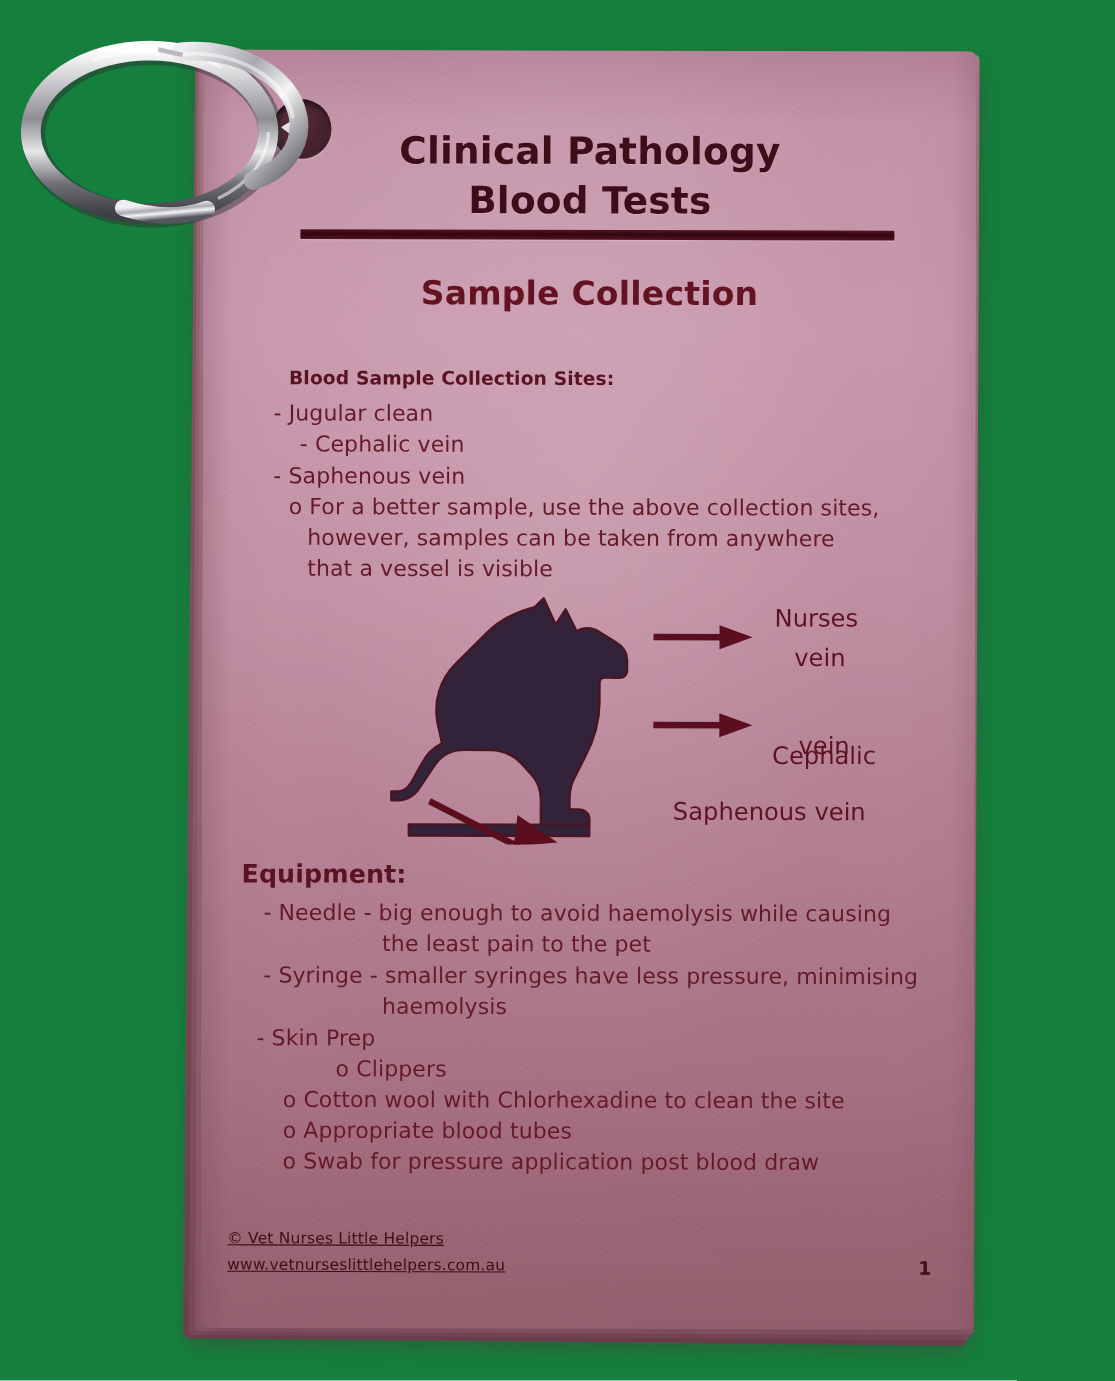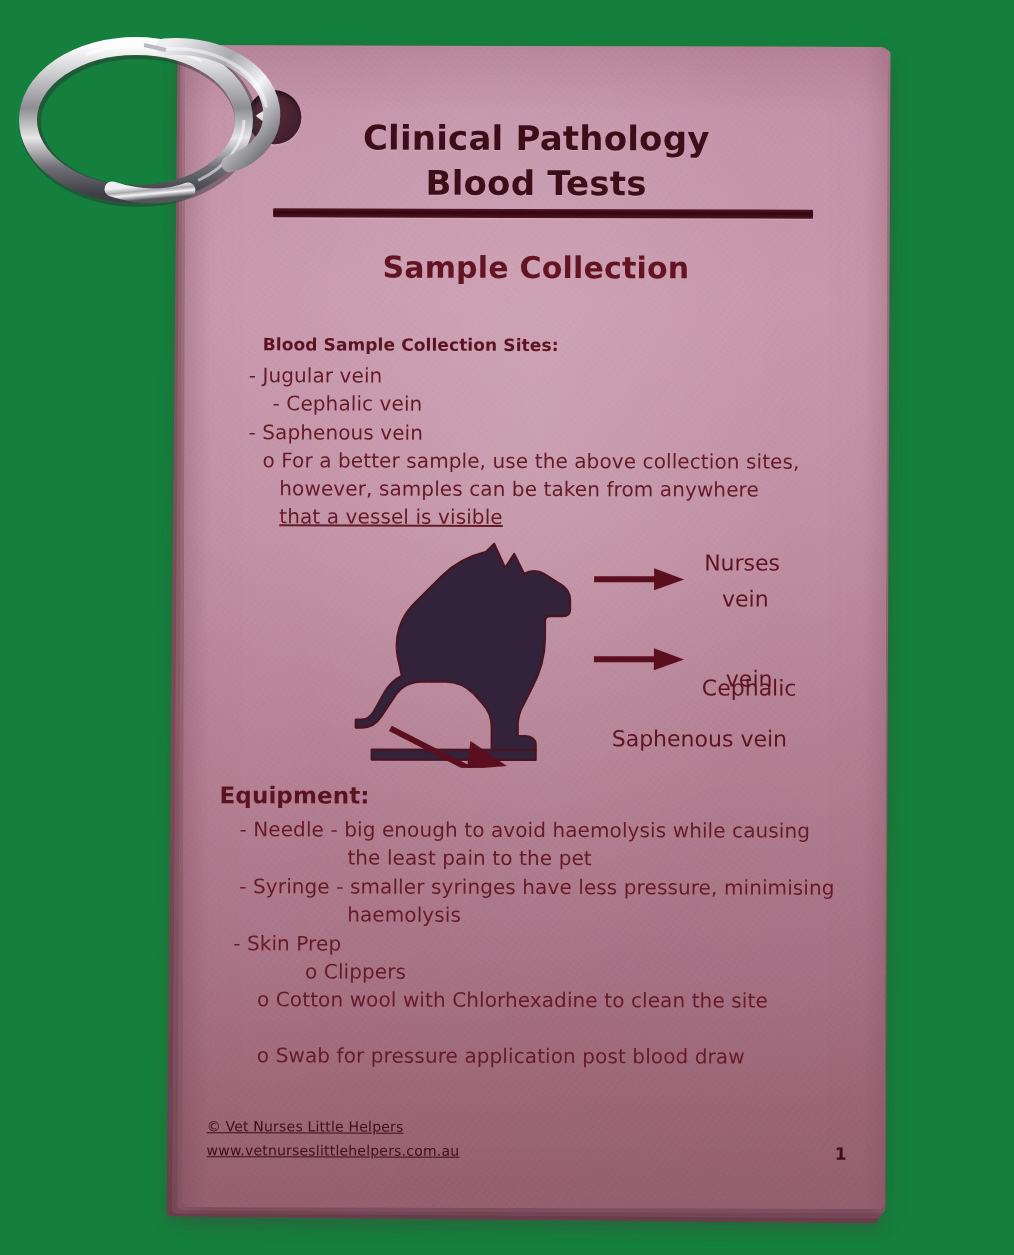--- a/index.html
+++ b/index.html
@@ -253,27 +253,27 @@
         <div id="punch-hole-gleam"></div>
       </div>
 
       <div id="title-1" class="ink">Clinical Pathology</div>
       <div id="title-2" class="ink">Blood Tests</div>
       <div id="title-rule"></div>
       <div id="subtitle">Sample Collection</div>
 
       <div id="sites-head" class="section-head">Blood Sample Collection Sites:</div>
 
-      <div class="body-line" style="left:64px; top:318px;">- Jugular vein</div>
+      <div class="body-line" style="left:64px; top:318px;">- Jugular clean</div>
       <div class="body-line" style="left:64px; top:346px;margin-left:24px;">- Cephalic vein</div>
       <div class="body-line" style="left:64px; top:375px;text-align:center;">- Saphenous vein</div>
 
       <div class="body-line" style="left:78px; top:403px;">o For a better sample, use the above collection sites,</div>
       <div class="body-line" style="left:95px; top:431px;">however, samples can be taken from anywhere</div>
-      <div class="body-line" style="left:95px; top:459px;text-decoration:underline;">that a vessel is visible</div>
+      <div class="body-line" style="left:95px; top:459px;">that a vessel is visible</div>
 
       <div id="diagram">
         <svg width="520" height="240" viewBox="0 0 520 240">
 
           <g fill="#32233a" stroke="#4a1522" stroke-width="2.2" stroke-linejoin="round">
             <path d="
               M 140 16
               L 151 40
               L 160 26
               L 170 46
@@ -343,20 +343,21 @@
 
       <div id="equipment-head" class="section-head">Equipment:</div>
 
       <div class="body-line" style="left:56px;  top:772px;">- Needle - big enough to avoid haemolysis while causing</div>
       <div class="body-line" style="left:164px; top:800px;">the least pain to the pet</div>
       <div class="body-line" style="left:56px;  top:829px;">- Syringe - smaller syringes have less pressure, minimising</div>
       <div class="body-line" style="left:164px; top:857px;">haemolysis</div>
       <div class="body-line" style="left:50px;  top:886px;">- Skin Prep</div>
       <div class="body-line" style="left:74px;  top:914px;margin-left:48px;">o Clippers</div>
       <div class="body-line" style="left:74px;  top:942px;">o Cotton wool with Chlorhexadine to clean the site</div>
+      <div class="body-line" style="left:74px;  top:970px;">o Appropriate blood tubes</div>
       <div class="body-line" style="left:74px;  top:998px;">o Swab for pressure application post blood draw</div>
 
       <div class="footer-line" id="footer-copy">© Vet Nurses Little Helpers</div>
       <div class="footer-line" id="footer-url">www.vetnurseslittlehelpers.com.au</div>
       <div id="page-number">1</div>
 
     </div>
   </div>
 
   <div id="ring-wrap">

